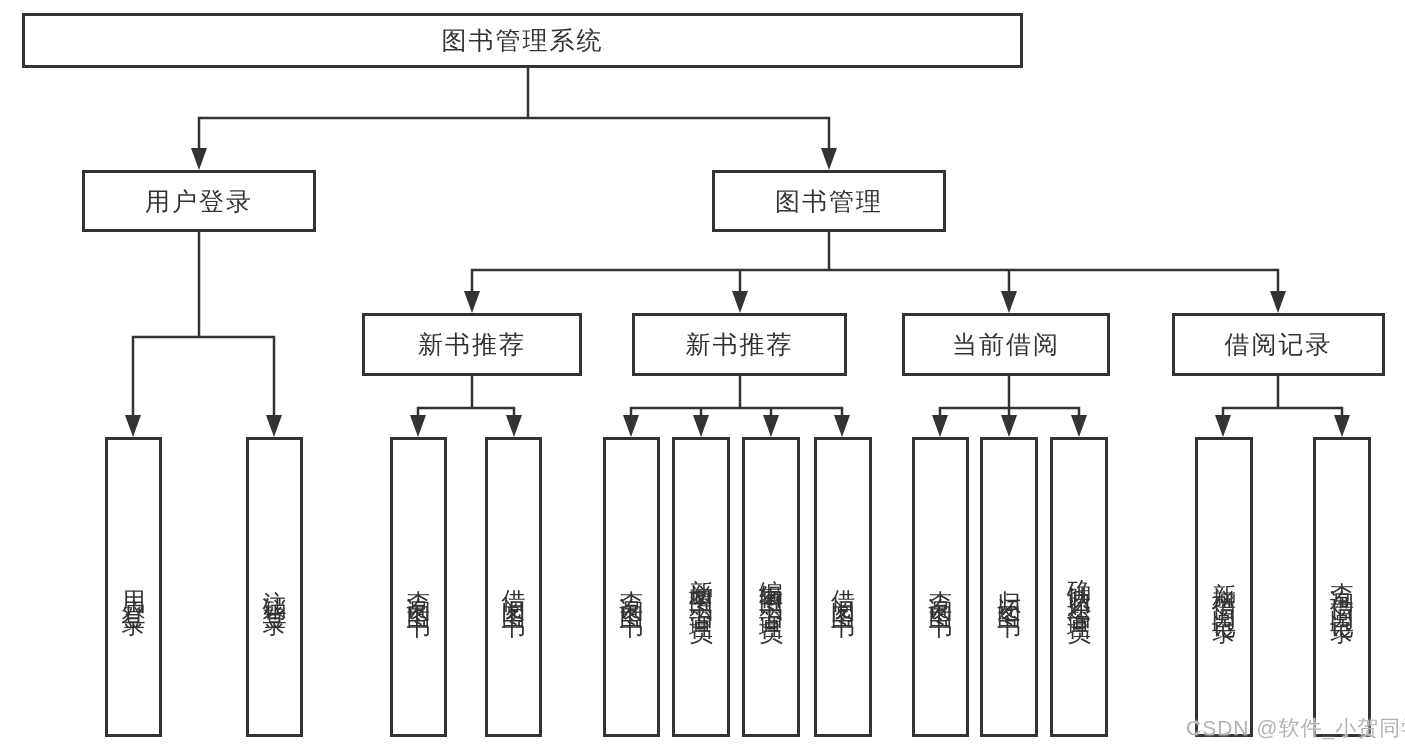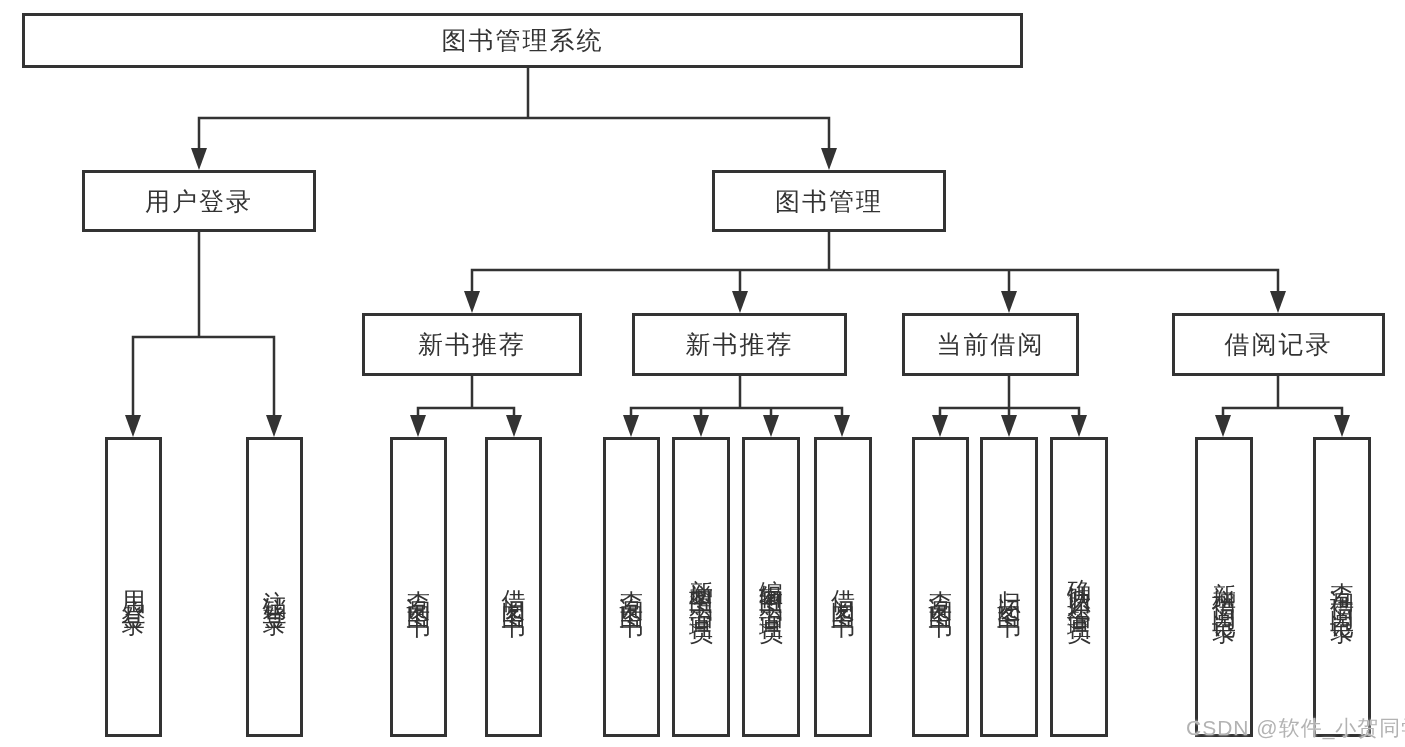--- a/index.html
+++ b/index.html
@@ -96,21 +96,21 @@
     </g>
   </svg>
 
   <div class="node hbox" style="left:22px; top:13px; width:1001px; height:55px;">图书管理系统</div>
 
   <div class="node hbox" style="left:82px; top:170px; width:234px; height:62px;">用户登录</div>
   <div class="node hbox" style="left:712px; top:170px; width:234px; height:62px;">图书管理</div>
 
   <div class="node hbox" style="left:362px; top:313px; width:220px; height:63px;">新书推荐</div>
   <div class="node hbox" style="left:632px; top:313px; width:215px; height:63px;">新书推荐</div>
-  <div class="node hbox" style="left:902px; top:313px; width:177px; height:63px;">当前借阅</div>
+  <div class="node hbox" style="left:902px; top:313px; width:208px; height:63px;">当前借阅</div>
   <div class="node hbox" style="left:1172px; top:313px; width:213px; height:63px;">借阅记录</div>
 
   <div class="node vbox" style="left:105px; top:437px; width:57px; height:300px;">用户登录</div>
   <div class="node vbox" style="left:246px; top:437px; width:57px; height:300px;">注销登录</div>
 
   <div class="node vbox" style="left:390px; top:437px; width:57px; height:300px;">查询图书</div>
   <div class="node vbox" style="left:485px; top:437px; width:57px; height:300px;">借阅图书</div>
 
   <div class="node vbox" style="left:603px; top:437px; width:57px; height:300px;">查询图书</div>
   <div class="node vbox long" style="left:672px; top:437px; width:58px; height:300px;">新增图书（管理员）</div>

